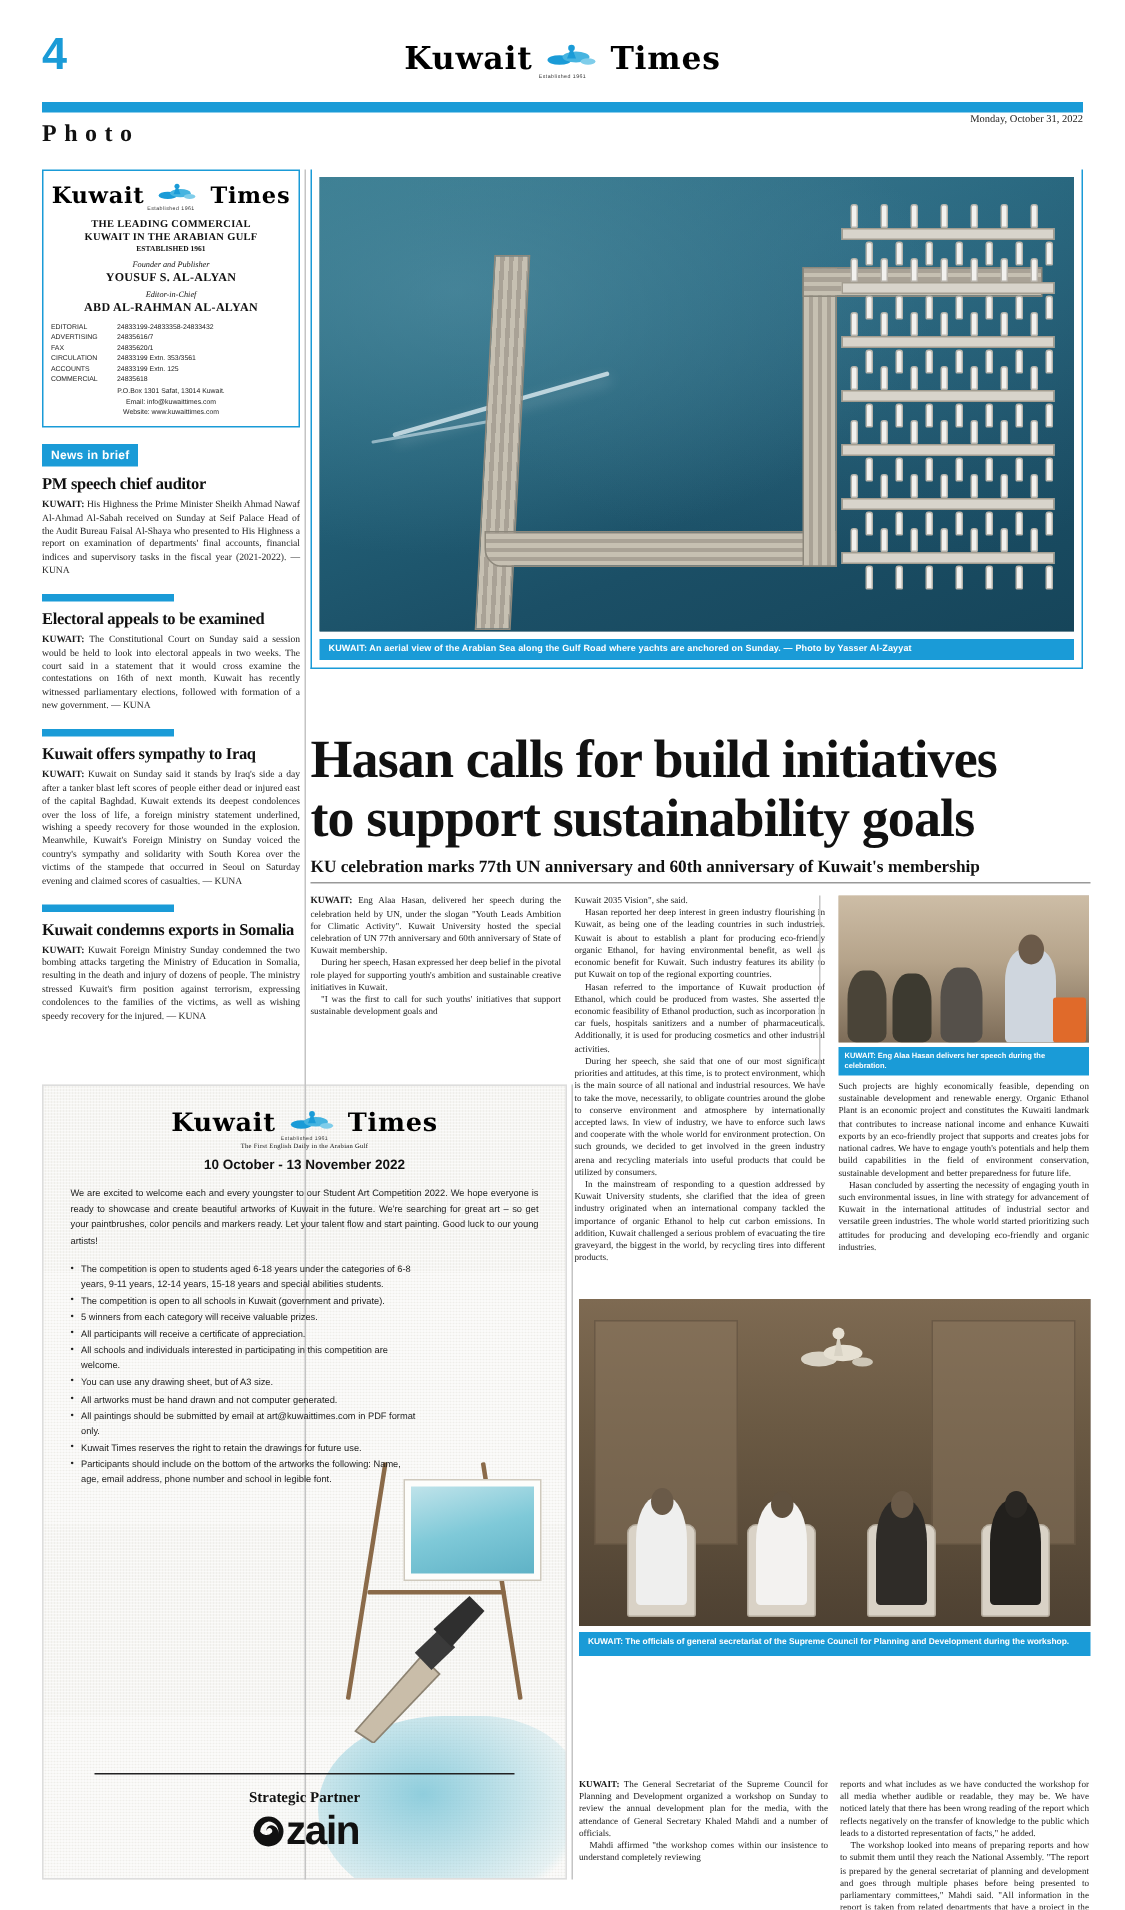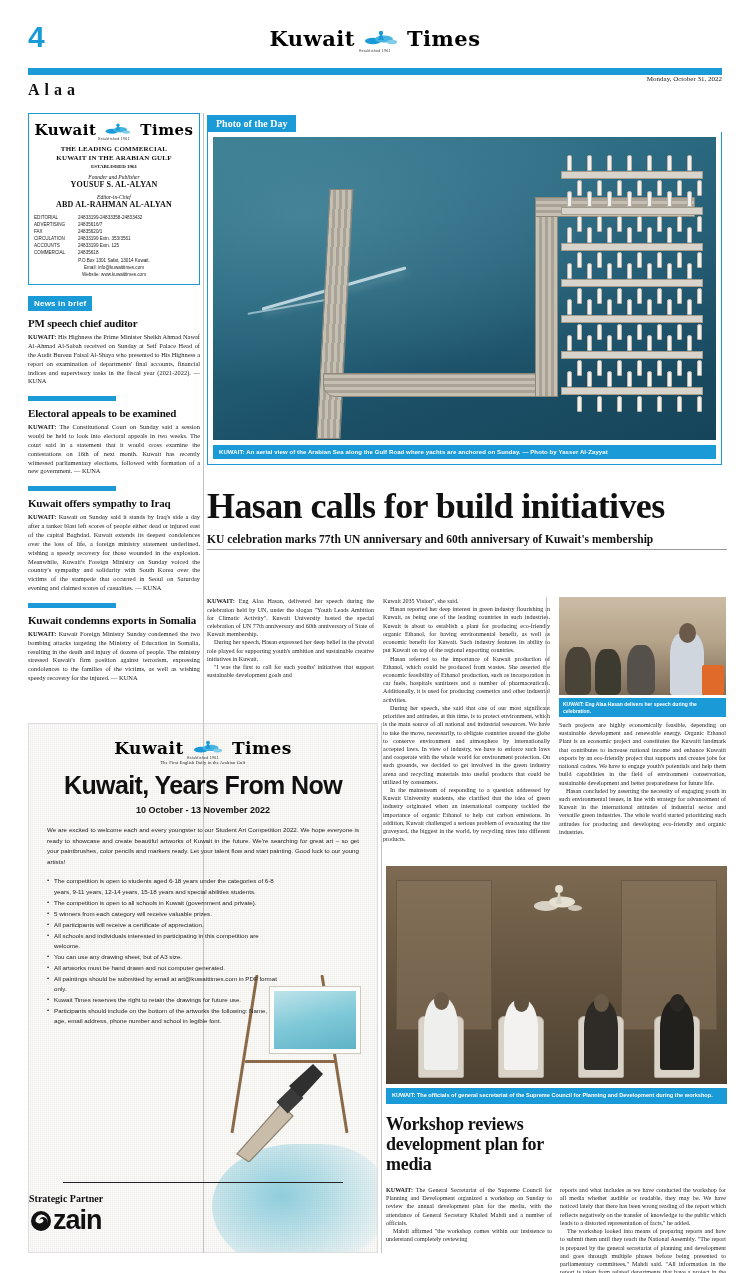--- a/index.html
+++ b/index.html
@@ -259,21 +259,21 @@
     position: absolute; right: 10px; top: 30px; width: 92px; height: 68px;
     background: #fdfdfb; border: 1px solid #cfc9bd;
   }
   .canvas-art {
     position: absolute; inset: 4px;
     background: linear-gradient(165deg,#bfe3ea 0%, #7fc9d8 50%, #5fb2c6 100%);
   }
   .brush-art {
     position: absolute; left: 6px; bottom: 4px; width: 120px; height: 120px;
   }
-  .ad-footer { position: absolute; left: 0; right: 0; bottom: 16px; text-align: left; z-index: 3; }
+  .ad-footer { position: absolute; left: 0; right: 0; bottom: 16px; text-align: center; z-index: 3; }
   .ad-divider { border-top: 1.5px solid #222; margin: 0 34px 10px; }
   .ad-partner {
     font-family: "Liberation Serif", serif; font-weight: bold; font-size: 10px;
   }
   .zain {
     font-family: "Liberation Sans", sans-serif; font-weight: bold;
     font-size: 27px; letter-spacing: -1px; margin-top: 1px;
     display: inline-block;
   }
   .ad-watercolor {
@@ -345,21 +345,21 @@
         </svg>
       </span>
       <span class="logo-word">Times</span>
       <div class="logo-est">Established 1961</div>
     </div>
   </div>
 
   <div class="blue-rule"></div>
 
   <div class="sect-row">
-    <div class="section-name">Alaa</div>
+    <div class="section-name">Photo</div>
     <div class="date-line">Monday, October 31, 2022</div>
   </div>
 
   <div class="left-col">
 
     <div class="masthead-box">
       <div class="mb-logo">
         <span class="logo-word">Kuwait</span>
         <span class="logo-mark">
           <svg width="26" height="14" viewBox="0 0 34 18">
@@ -423,23 +423,20 @@
         <div class="brief-rule"></div>
         <div class="brief-title">Kuwait offers sympathy to Iraq</div>
         <div class="brief-body"><b>KUWAIT:</b> Kuwait on Sunday said it stands by Iraq's side a day after a tanker blast left scores of people either dead or injured east of the capital Baghdad. Kuwait extends its deepest condolences over the loss of life, a foreign ministry statement underlined, wishing a speedy recovery for those wounded in the explosion. Meanwhile, Kuwait's Foreign Ministry on Sunday voiced the country's sympathy and solidarity with South Korea over the victims of the stampede that occurred in Seoul on Saturday evening and claimed scores of casualties. — KUNA</div>
         <div class="brief-rule"></div>
         <div class="brief-title">Kuwait condemns exports in Somalia</div>
         <div class="brief-body"><b>KUWAIT:</b> Kuwait Foreign Ministry Sunday condemned the two bombing attacks targeting the Ministry of Education in Somalia, resulting in the death and injury of dozens of people. The ministry stressed Kuwait's firm position against terrorism, expressing condolences to the families of the victims, as well as wishing speedy recovery for the injured. — KUNA</div>
       </div>
   </div>
 
   <div class="potd">
-    <div class="potd-tabrow">
-      <span class="potd-tab">Photo of the Day</span>
-    </div>
     <div class="potd-frame">
       <div class="potd-img">
         <div class="sea"></div>
         <div class="wake"></div>
         <div class="wake2"></div>
         <div class="breakwater bw-main"></div>
         <div class="breakwater bw-curve"></div>
         <div class="breakwater bw-right"></div>
         <div class="breakwater bw-arm"></div>
         <div class="marina" id="marina">
@@ -549,20 +546,21 @@
             <div class="boat" style="left: 126px; top: 200px;"></div>
             <div class="boat" style="left: 136px; top: 225px;"></div>
           </div>
       </div>
       <div class="potd-cap">KUWAIT: An aerial view of the Arabian Sea along the Gulf Road where yachts are anchored on Sunday. — Photo by Yasser Al-Zayyat</div>
     </div>
   </div>
 
   <div class="main-head">
     <div class="head-l1">Hasan calls for build initiatives</div>
+    <div class="head-l2">to support sustainability goals</div>
     <div class="sub-head">KU celebration marks 77th UN anniversary and 60th anniversary of Kuwait's membership</div>
   </div>
 
   <div class="art-cols">
     <div class="col" id="mc1">
         <p class="first"><b>KUWAIT:</b> Eng Alaa Hasan, delivered her speech during the celebration held by UN, under the slogan "Youth Leads Ambition for Climatic Activity". Kuwait University hosted the special celebration of UN 77th anniversary and 60th anniversary of State of Kuwait membership.</p>
         <p>During her speech, Hasan expressed her deep belief in the pivotal role played for supporting youth's ambition and sustainable creative initiatives in Kuwait.</p>
         <p>"I was the first to call for such youths' initiatives that support sustainable development goals and</p>
       </div>
     <div class="col" id="mc2">
@@ -616,21 +614,20 @@
             <ellipse cx="20" cy="10" rx="9" ry="3.6" fill="#46b4e0"></ellipse>
             <path d="M14 11 L17 3 L20 11 Z" fill="#1a9bd7"></path>
             <circle cx="17" cy="4" r="2.2" fill="#1a9bd7"></circle>
             <ellipse cx="28" cy="13" rx="5" ry="2.2" fill="#7fcdea"></ellipse>
           </svg>
         </span>
         <span class="logo-word">Times</span>
         <div class="logo-est">Established 1961</div>
         <div class="ad-logo-tag">The First English Daily in the Arabian Gulf</div>
       </div>
-      <div class="ad-title">Kuwait, Years From Now</div>
       <div class="ad-dates">10 October - 13 November 2022</div>
       <div class="ad-para">We are excited to welcome each and every youngster to our Student Art Competition 2022. We hope everyone is ready to showcase and create beautiful artworks of Kuwait in the future. We're searching for great art – so get your paintbrushes, color pencils and markers ready.  Let your talent flow and start painting. Good luck to our young artists!</div>
       <ul class="ad-bullets" id="adbullets">
           <li>The competition is open to students aged 6-18 years under the categories of 6-8 years, 9-11 years, 12-14 years, 15-18 years and special abilities students.</li>
           <li>The competition is open to all schools in Kuwait (government and private).</li>
           <li>5 winners from each category will receive valuable prizes.</li>
           <li>All participants will receive a certificate of appreciation.</li>
           <li>All schools and individuals interested in participating in this competition are welcome.</li>
           <li>You can use any drawing sheet, but of A3 size.</li>
           <li>All artworks must be hand drawn and not computer generated.</li>
@@ -672,21 +669,20 @@
     <div class="mp-person" style="left:48px;bottom:74px;width:15px;height:18px;background:#6a5a48;border-radius:50%;"></div>
     <div class="mp-person" style="left:118px;width:34px;height:70px;background:#f3f2f0;border-radius:40% 40% 3px 3px;"></div>
     <div class="mp-person" style="left:128px;bottom:72px;width:15px;height:18px;background:#60513f;border-radius:50%;"></div>
     <div class="mp-person" style="left:198px;width:34px;height:70px;background:#2f2c28;border-radius:40% 40% 3px 3px;"></div>
     <div class="mp-person" style="left:208px;bottom:72px;width:15px;height:18px;background:#6a5a48;border-radius:50%;"></div>
     <div class="mp-person" style="left:274px;width:34px;height:70px;background:#22201d;border-radius:40% 40% 3px 3px;"></div>
     <div class="mp-person" style="left:284px;bottom:72px;width:15px;height:18px;background:#2a2723;border-radius:50%;"></div>
   </div>
 
   <div class="workshop-cap">KUWAIT: The officials of general secretariat of the Supreme Council for Planning and Development during the workshop.</div>
-  <div class="workshop-head">Workshop reviews development plan for media</div>
   <div class="workshop-cols">
     <div class="wcol" id="wc1">
         <p class="first"><b>KUWAIT:</b> The General Secretariat of the Supreme Council for Planning and Development organized a workshop on Sunday to review the annual development plan for the media, with the attendance of General Secretary Khaled Mahdi and a number of officials.</p>
         <p>Mahdi affirmed "the workshop comes within our insistence to understand completely reviewing</p>
       </div>
     <div class="wcol" id="wc2">
         <p class="first">reports and what includes as we have conducted the workshop for all media whether audible or readable, they may be. We have noticed lately that there has been wrong reading of the report which reflects negatively on the transfer of knowledge to the public which leads to a distorted representation of facts," he added.</p>
         <p>The workshop looked into means of preparing reports and how to submit them until they reach the National Assembly. "The report is prepared by the general secretariat of planning and development and goes through multiple phases before being presented to parliamentary committees," Mahdi said. "All information in the report is taken from related departments that have a project in the plan," he added.</p>
       </div>
   </div>

